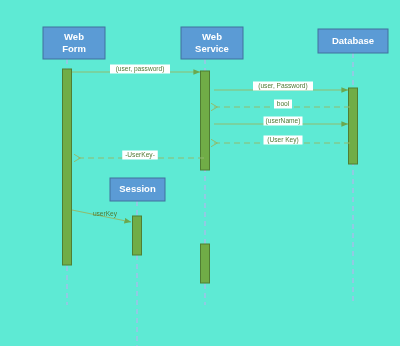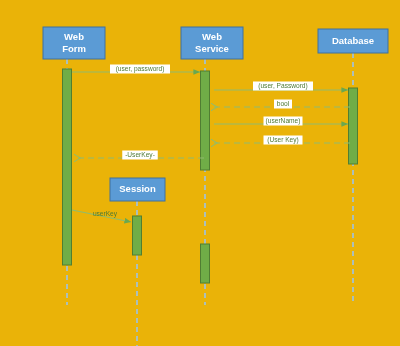--- a/index.html
+++ b/index.html
@@ -8,21 +8,21 @@
     background: #ffffff;
   }
   body {
     font-family: "Liberation Sans", sans-serif;
   }
   #diagram-root {
     position: relative;
     width: 400px;
     height: 346px;
     overflow: hidden;
-    background: #eab308;
+    background: #5eead4;
   }
   svg#seq-canvas {
     position: absolute;
     left: 0;
     top: 0;
     width: 400px;
     height: 346px;
     display: block;
   }
   .participant-label {

